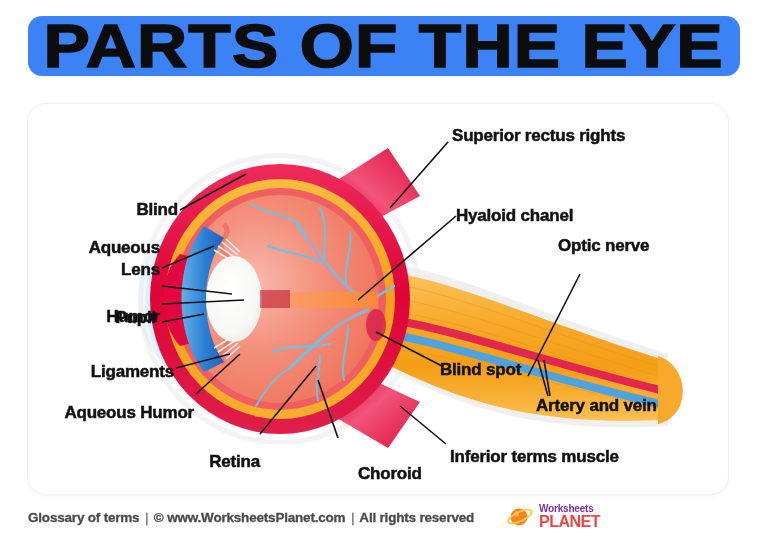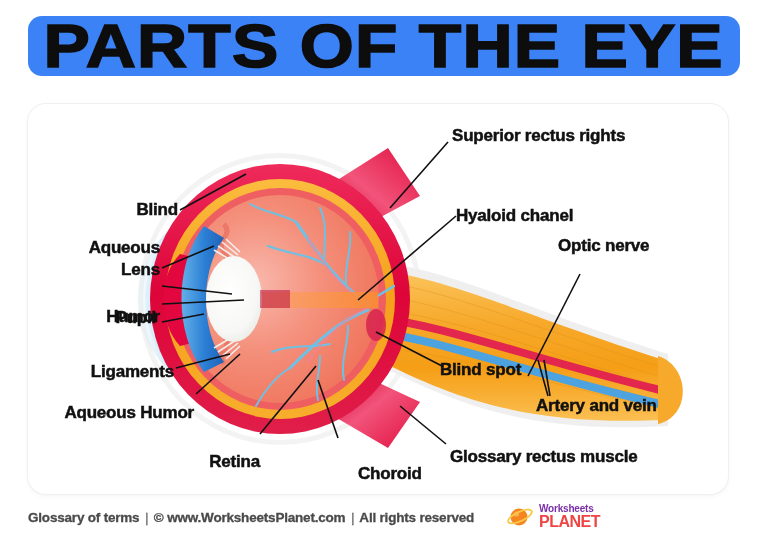--- a/index.html
+++ b/index.html
@@ -259,21 +259,21 @@
     <div class="lbl r" style="left:146px;top:258px;">Ligaments</div>
     <div class="lbl r" style="left:166px;top:299px;">Aqueous Humor</div>
     <div class="lbl r" style="left:232px;top:348px;text-align:center;">Retina</div>
     <div class="lbl" style="left:310px;top:360px;margin-left:20px;">Choroid</div>
 
     <div class="lbl" style="left:424px;top:22px;">Superior rectus rights</div>
     <div class="lbl" style="left:428px;top:102px;">Hyaloid chanel</div>
     <div class="lbl" style="left:530px;top:132px;">Optic nerve</div>
     <div class="lbl" style="left:412px;top:256px;">Blind spot</div>
     <div class="lbl" style="left:508px;top:292px;">Artery and vein</div>
-    <div class="lbl" style="left:422px;top:343px;">Glossary rectus muscle</div>
+    <div class="lbl" style="left:422px;top:343px;">Inferior terms muscle</div>
   </div>
 
   <div class="footer">
     <div class="foot-text">
       <span>Glossary of terms</span>
       <span class="sep">|</span>
       <span>©</span>
       <span>www.WorksheetsPlanet.com</span>
       <span class="sep">|</span>
       <span>All rights reserved</span>

